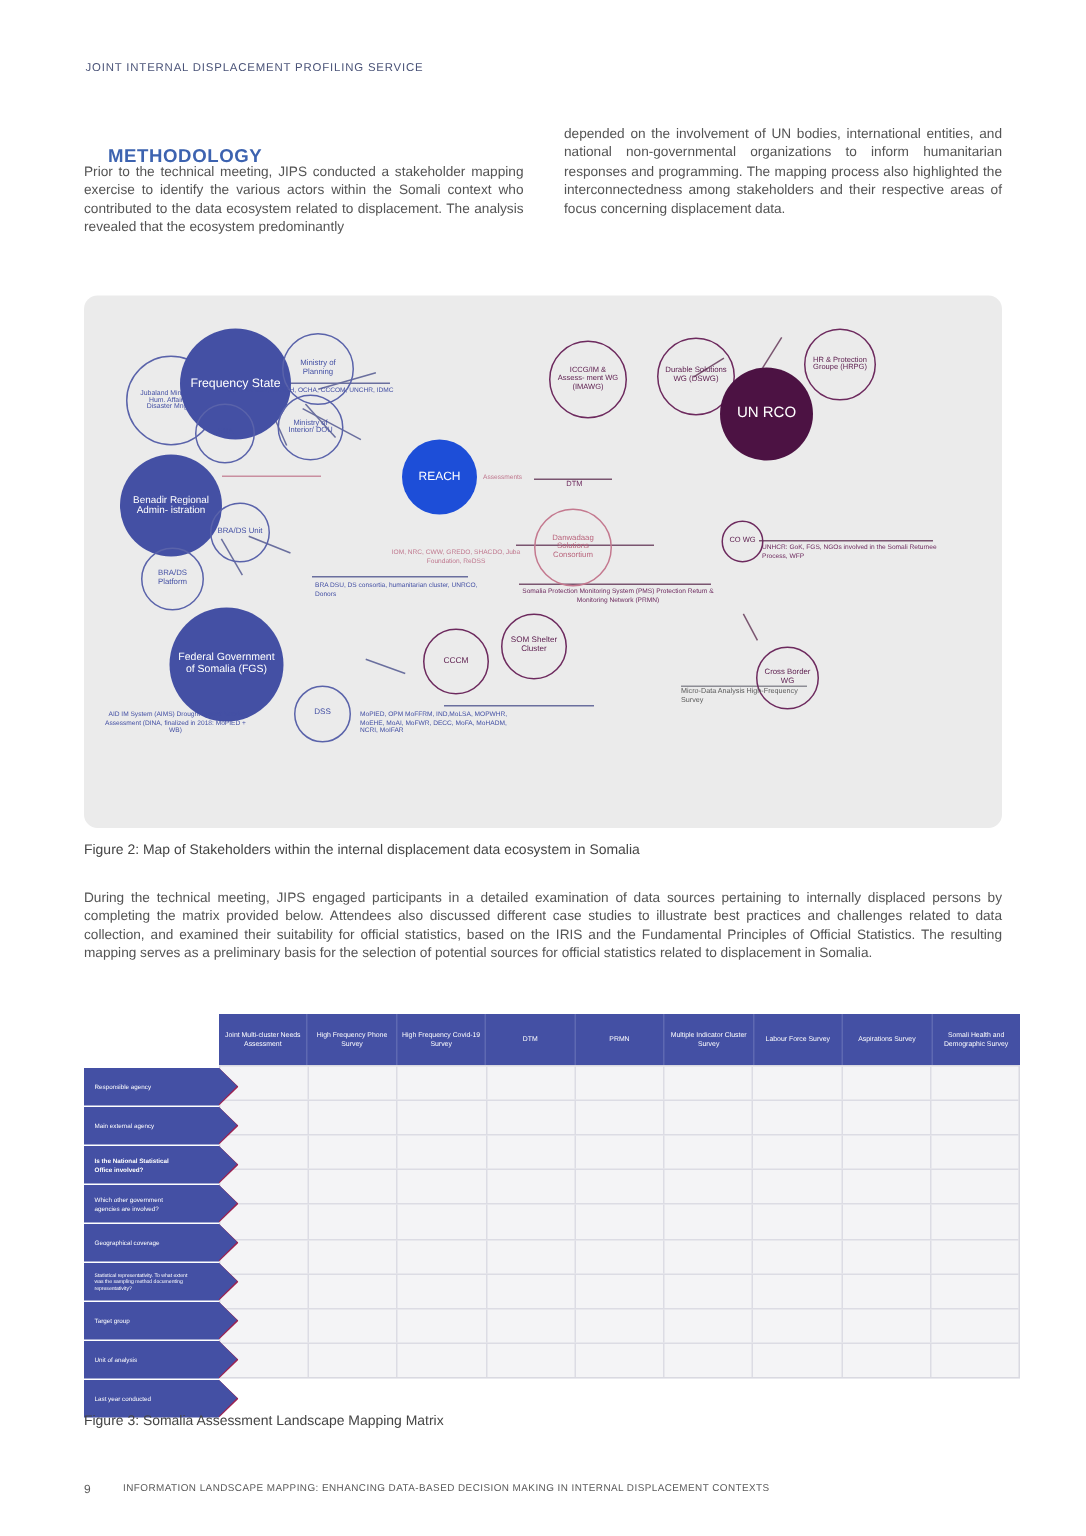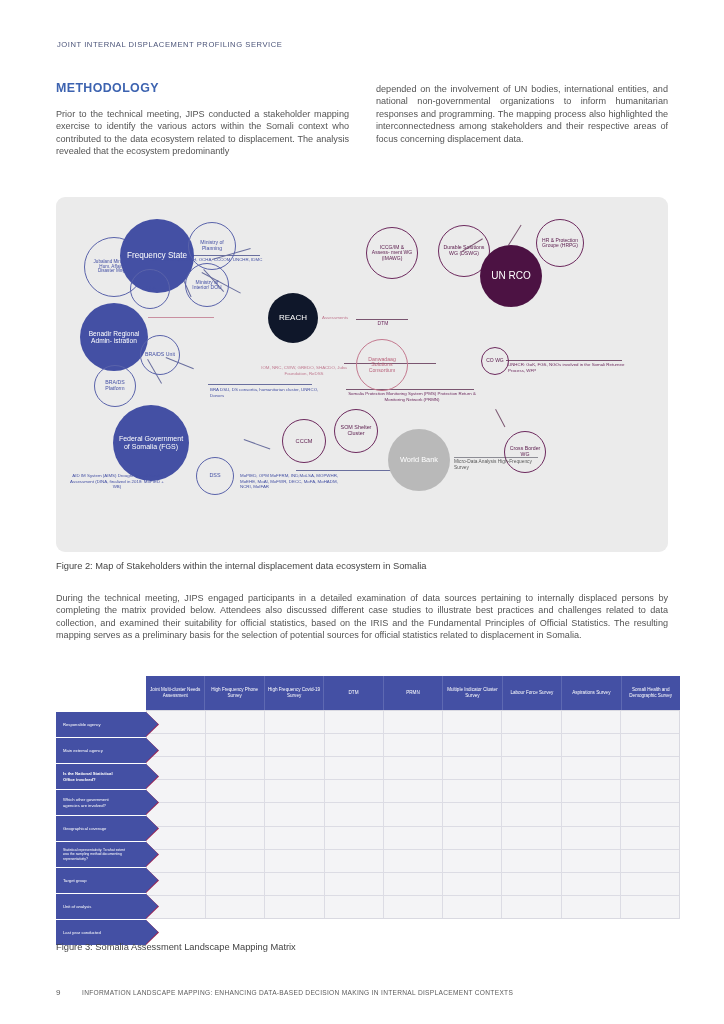--- a/index.html
+++ b/index.html
@@ -9,21 +9,21 @@
     color:#3c3c3c;overflow:hidden;position:relative;
   }
   .page{position:relative;width:724px;height:1024px;}
 
   .running-head{
     position:absolute;left:57px;top:40px;
     font-size:7.6px;letter-spacing:.55px;color:#4a5378;font-weight:500;
   }
 
   h2.section-title{
-    position:absolute;left:56px;top:81px;margin:0;
+    position:absolute;left:56px;top:81px;margin:16px;
     font-size:12.4px;letter-spacing:.4px;color:#3d63b0;font-weight:700;
   }
 
   .col{
     position:absolute;font-size:9.1px;line-height:12.4px;
     text-align:justify;color:#545454;
   }
   .col-left{left:56px;top:108px;width:293px;}
   .col-right{left:376px;top:83px;width:292px;}
 
@@ -35,21 +35,21 @@
   .node{
     position:absolute;border-radius:50%;
     display:flex;align-items:center;justify-content:center;
     text-align:center;box-sizing:border-box;
     line-height:1.08;
   }
   .n-blue-solid{background:#4450a4;color:#ffffff;}
   .n-blue-open{background:transparent;border:1px solid #5a63aa;color:#4450a4;}
   .n-plum-solid{background:#4c1243;color:#ffffff;}
   .n-plum-open{background:transparent;border:1px solid #6d2a5e;color:#5f2151;}
-  .n-pink-solid{background:#0f172a;color:#ffffff;}
+  .n-pink-solid{background:#1d4ed8;color:#ffffff;}
   .n-pink-open{background:transparent;border:1px solid #c4798f;color:#b9647c;}
   .n-grey-solid{background:#b9b9b9;color:#ffffff;}
 
   .edge{position:absolute;background:#8a8a9c;height:1px;transform-origin:0 0;}
   .edge-p{background:#7a5570;}
   .edge-b{background:#6a6f9e;}
 
   .note{
     position:absolute;font-size:4.4px;line-height:5.6px;color:#4450a4;
   }
@@ -202,23 +202,20 @@
     </div>
     <div class="node n-pink-open" style="left:300px;top:142px;width:52px;height:52px;font-size:5.2px;padding:4px;">
       <span>Danwadaag Solutions Consortium</span>
     </div>
     <div class="node n-plum-open" style="left:226px;top:222px;width:44px;height:44px;font-size:5.6px;">
       <span>CCCM</span>
     </div>
     <div class="node n-plum-open" style="left:278px;top:212px;width:44px;height:44px;font-size:5.4px;padding:3px;">
       <span>SOM Shelter Cluster</span>
     </div>
-    <div class="node n-grey-solid" style="left:332px;top:232px;width:62px;height:62px;font-size:7.4px;">
-      <span>World Bank</span>
-    </div>
 
     <div class="note note-c" style="left:92px;top:60px;width:118px;">IDP WG: IOM, REACH, OCHA, CCCOM, UNCHR, IDMC</div>
     <div class="note note-pink" style="left:266px;top:118px;width:60px;">Assessments</div>
     <div class="note note-p note-c" style="left:310px;top:124px;width:34px;font-size:5px;">DTM</div>
     <div class="note note-pink note-c" style="left:196px;top:168px;width:104px;">IOM, NRC, CWW, GREDO, SHACDO, Juba Foundation, ReDSS</div>
     <div class="note" style="left:154px;top:190px;width:120px;">BRA DSU, DS consortia, humanitarian cluster, UNRCO, Donors</div>
     <div class="note note-c" style="left:14px;top:276px;width:94px;">AID IM System (AIMS) Drought Impact Needs Assessment (DINA, finalized in 2018: MoPIED + WB)</div>
     <div class="note" style="left:184px;top:276px;width:104px;">MoPIED, OPM MoFFRM, IND,MoLSA, MOPWHR, MoEHE, MoAI, MoFWR, DECC, MoFA, MoHADM, NCRI, MoIFAR</div>
     <div class="note note-p note-c" style="left:290px;top:194px;width:132px;">Somalia Protection Monitoring System (PMS) Protection Return &amp; Monitoring Network (PRMN)</div>
     <div class="note note-p" style="left:452px;top:165px;width:118px;">UNHCR: GoK, FGS, NGOs involved in the Somali Returnee Process, WFP</div>

